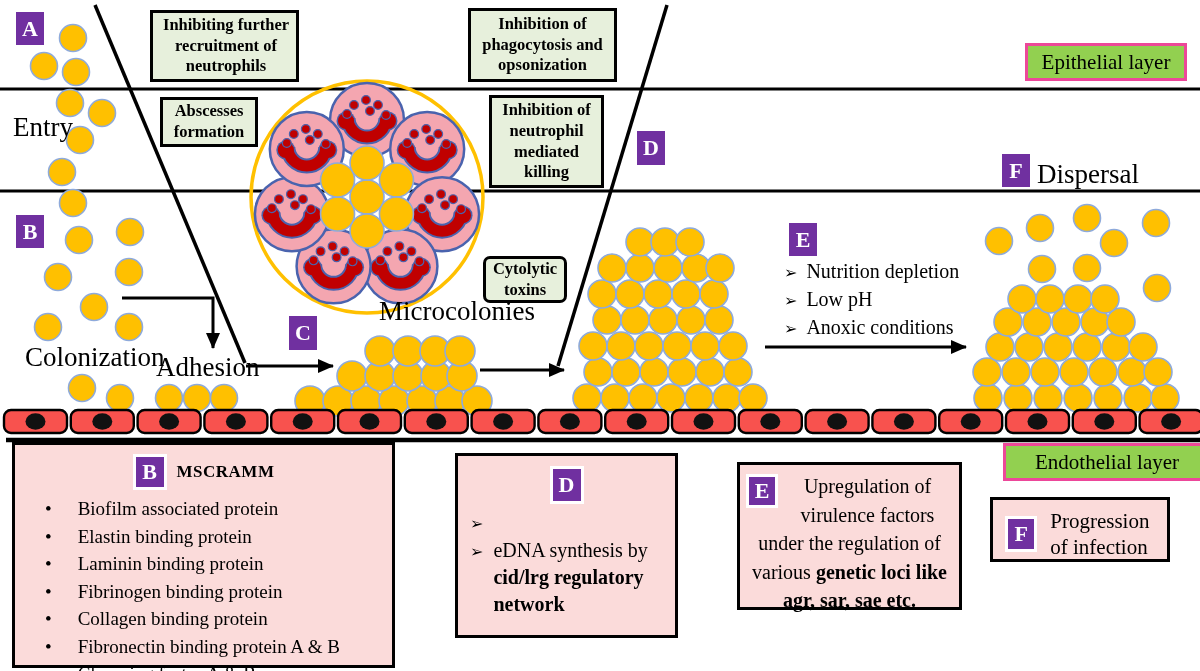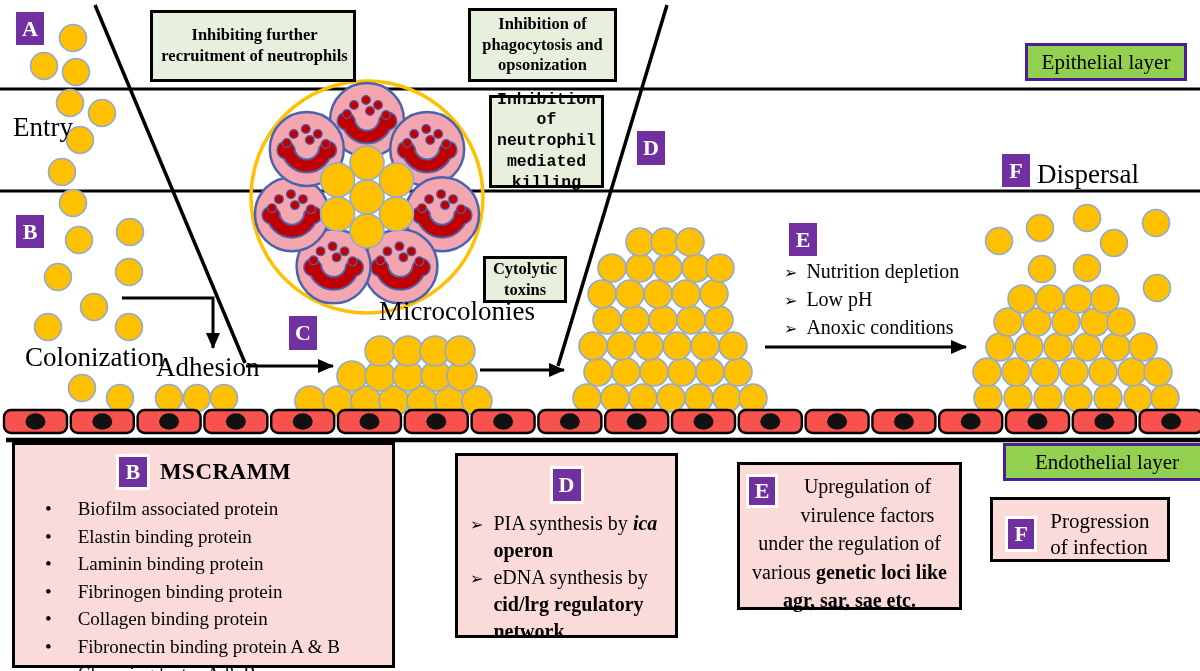--- a/index.html
+++ b/index.html
@@ -7,29 +7,29 @@
          font-family:"Liberation Serif",serif;color:#000;}
   #diagram-svg{position:absolute;left:0;top:0;}
   .abs{position:absolute;box-sizing:border-box;}
   .badge{position:absolute;box-sizing:border-box;background:#7030A0;color:#fff;
          font-weight:bold;font-size:22px;display:flex;align-items:center;justify-content:center;}
   .pbadge{box-sizing:border-box;background:#7030A0;color:#fff;font-weight:bold;font-size:22px;
           border:3px solid #fff;display:flex;align-items:center;justify-content:center;}
   .note{position:absolute;box-sizing:border-box;background:#E7F0DC;border:3px solid #000;
         font-weight:bold;font-size:16.5px;line-height:1.26;display:flex;align-items:center;
         justify-content:center;text-align:center;padding:2px 5px;}
-  .layer{position:absolute;box-sizing:border-box;background:#92D050;border:3px solid #4c1d95;
+  .layer{position:absolute;box-sizing:border-box;background:#92D050;border:3px solid #ec4899;
          font-size:21px;display:flex;align-items:center;justify-content:center;}
   .panel{position:absolute;box-sizing:border-box;background:#FBDBDA;border:3px solid #000;}
   .lbl{position:absolute;font-size:27px;white-space:nowrap;font-family:Liberation Serif, serif;}
   .stress-row{display:flex;gap:9px;font-size:20px;line-height:27px;align-items:baseline;}
   .stress-row .mk{font-size:16px;}
   
   .pb-head{display:flex;justify-content:center;align-items:center;gap:10px;margin-top:9px;}
-  .pb-title{font-size:23px;font-weight:bold;letter-spacing:.5px;}
+  .pb-title{font-size:17px;font-weight:bold;letter-spacing:.5px;}
   .pb-list{margin-top:5px;}
   .pb-row{display:flex;padding-left:30px;gap:26px;font-size:19px;line-height:27.5px;}
   
   .pd-badge-wrap{display:flex;justify-content:center;margin:10px 0 6px 0;}
   .pd-row{display:flex;padding-left:12px;gap:10px;font-size:20px;line-height:27px;align-items:baseline;}
   .pd-row .mk{font-size:16px;}
   .pd-text{width:176px;}
   .b{font-weight:bold;}
   .bi{font-weight:bold;font-style:italic;}
   
@@ -326,24 +326,25 @@
   <div class="badge" style="left:637px;top:131px;width:28px;height:34px;">D</div>
   <div class="badge" style="left:789px;top:223px;width:28px;height:33px;">E</div>
   <div class="badge" style="left:1002px;top:154px;width:28px;height:33px;">F</div>
 
   <div class="lbl" style="left:13px;top:112px;">Entry</div>
   <div class="lbl" style="left:25px;top:342px;">Colonization</div>
   <div class="lbl" style="left:156px;top:352px;">Adhesion</div>
   <div class="lbl" style="left:379px;top:296px;">Microcolonies</div>
   <div class="lbl" style="left:1037px;top:159px;">Dispersal</div>
 
-  <div class="note" style="left:150px;top:10px;width:206px;height:72px;padding-left:8px;">Inhibiting further recruitment of neutrophils</div>
+  <div class="note" style="left:150px;top:10px;width:149px;height:72px;padding-left:8px;">Inhibiting further recruitment of neutrophils</div>
+  <div class="note" style="left:160px;top:97px;width:98px;height:50px;">Abscesses formation</div>
   <div class="note" style="left:468px;top:8px;width:149px;height:74px;">Inhibition of phagocytosis and opsonization</div>
-  <div class="note" style="left:489px;top:95px;width:115px;height:93px;font-family:Liberation Mono, monospace;">Inhibition of neutrophil mediated killing</div>
-  <div class="note" style="left:483px;top:256px;width:84px;height:47px;">Cytolytic toxins</div>
+  <div class="note" style="left:489px;top:95px;width:115px;height:93px;">Inhibition of neutrophil mediated killing</div>
+  <div class="note" style="left:483px;top:256px;width:84px;height:47px;border-radius:7px;">Cytolytic toxins</div>
 
   <div class="layer" style="left:1025px;top:43px;width:162px;height:38px;">Epithelial layer</div>
   <div class="layer" style="left:1003px;top:443px;width:208px;height:38px;">Endothelial layer</div>
 
   <div class="abs" style="left:784px;top:258px;">
     <div class="stress-row">
       <span class="mk">➢</span>
       <span>Nutrition depletion</span>
     </div>
     <div class="stress-row">
@@ -392,21 +393,20 @@
         </div>
     </div>
   </div>
 
   <div class="panel" style="left:455px;top:453px;width:223px;height:185px;">
     <div class="pd-badge-wrap">
         <span class="pbadge" style="width:34px;height:38px;">D</span>
       </div>
     <div class="pd-row">
       <span class="mk">➢</span>
-      <span class="pd-text"><span>PIA synthesis by </span><span class="bi">ica </span><span class="b">operon</span></span>
     </div>
     <div class="pd-row">
       <span class="mk">➢</span>
       <span class="pd-text"><span>eDNA synthesis by </span><span class="b">cid/lrg regulatory network</span></span>
     </div>
   </div>
 
   <div class="panel" style="left:737px;top:462px;width:225px;height:148px;">
     <div class="pe-text">
       <span class="pbadge pe-float">E</span><span>Upregulation of virulence factors under the regulation of various </span><span class="b">genetic loci like agr, sar, sae etc.</span>

